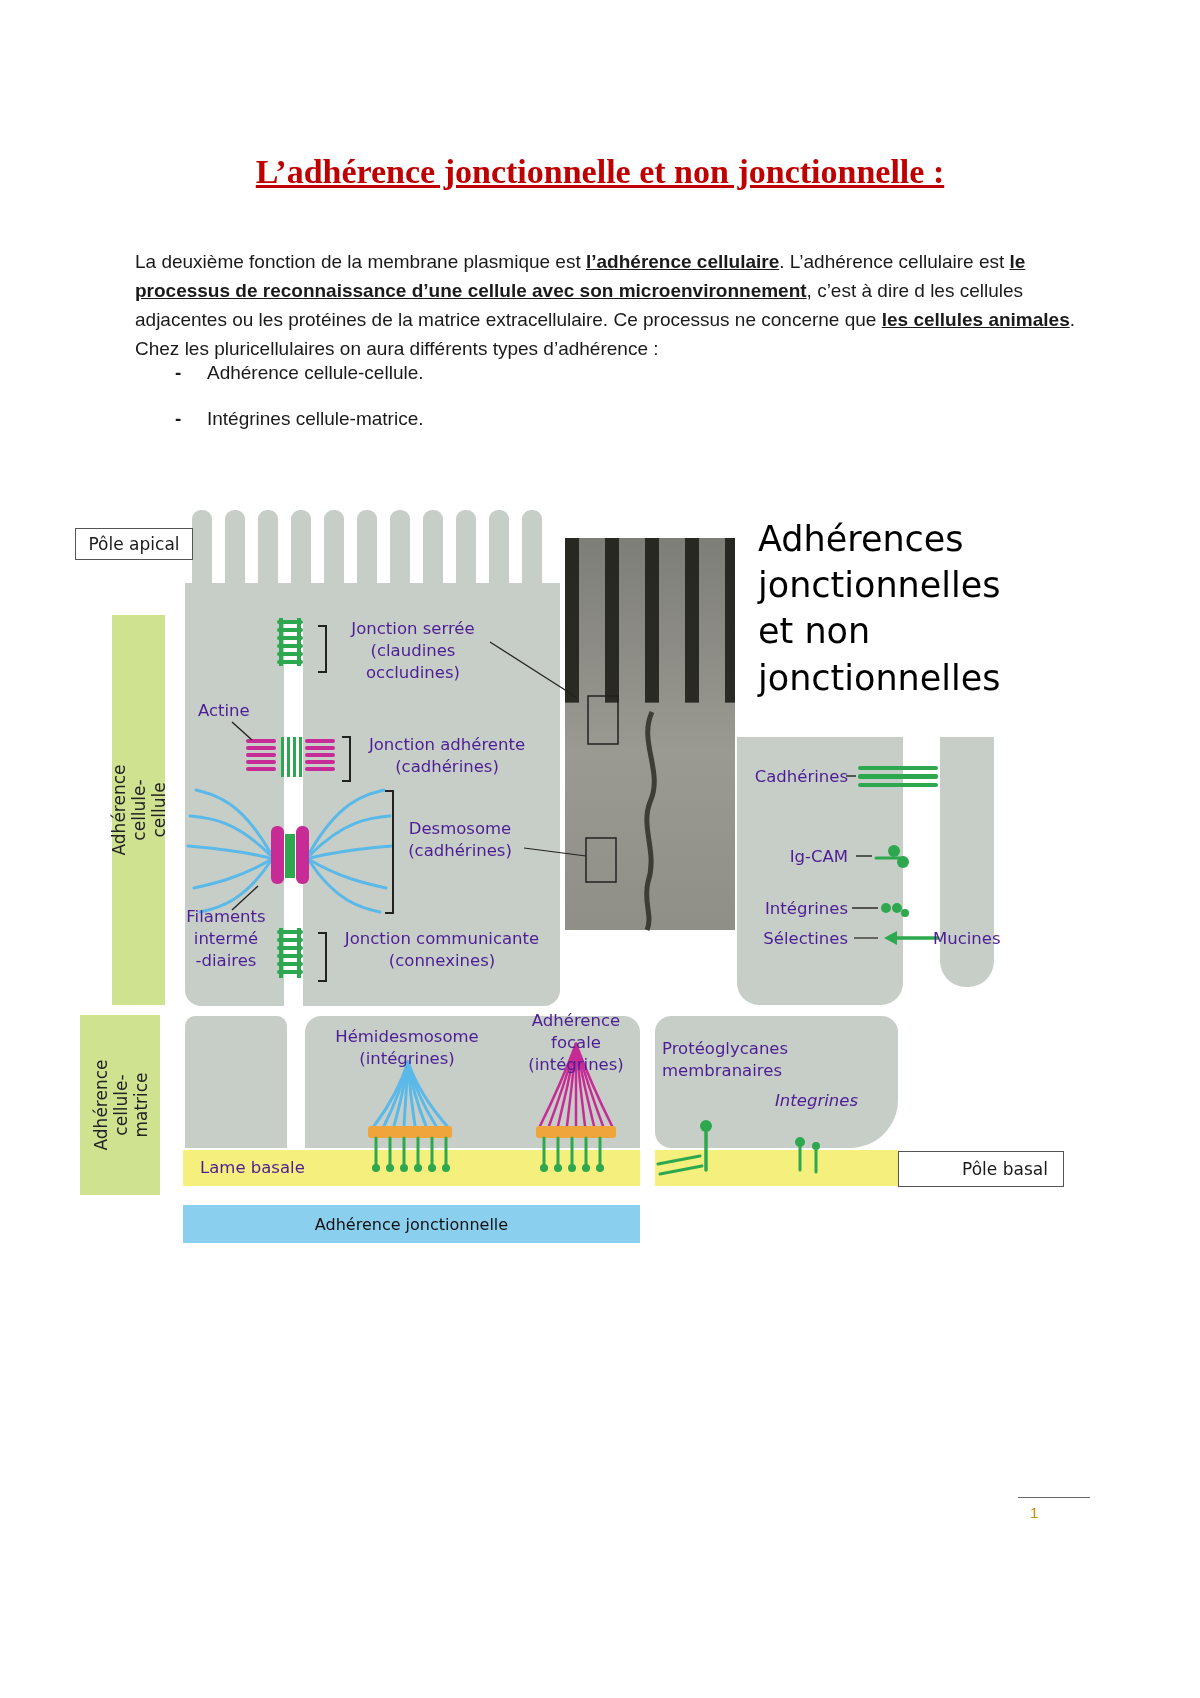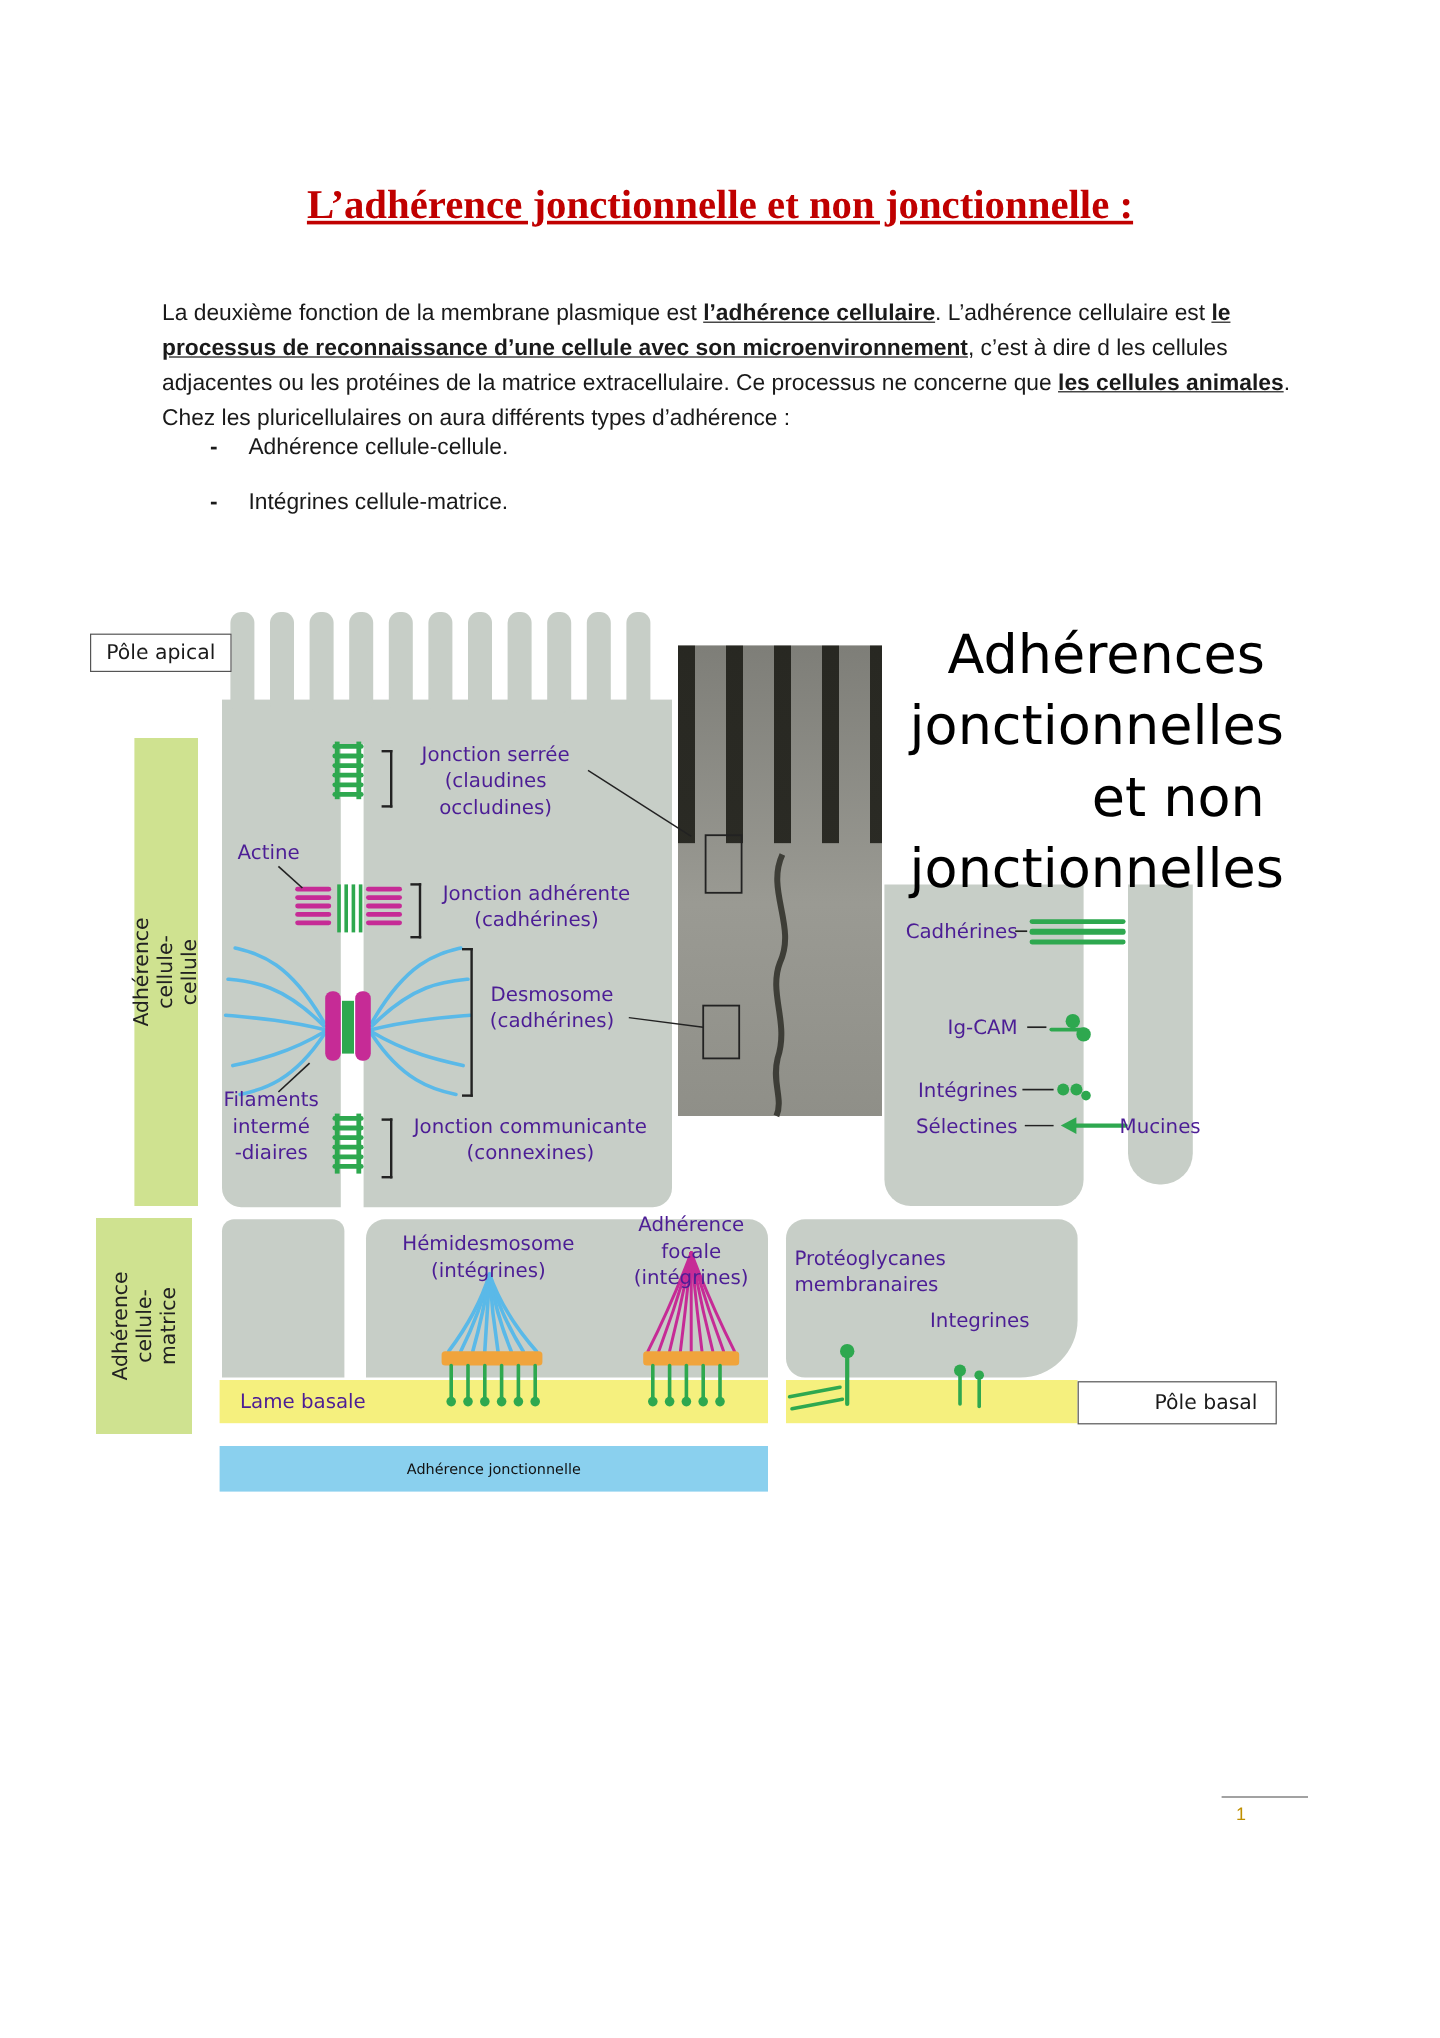--- a/index.html
+++ b/index.html
@@ -14,35 +14,35 @@
   .bullet{position:absolute;left:175px;font-size:19px;display:flex;}
   .bullet .marker{width:32px;font-weight:bold;}
   .cell{position:absolute;background:var(--c-cell_grey,#c7cec7);z-index:1;}
   .greenbar{position:absolute;background:var(--c-green_bar,#cfe290);z-index:1;
     display:flex;align-items:center;justify-content:center;overflow:visible;}
   .greenbar .vt{transform:rotate(-90deg);white-space:pre-line;text-align:center;
     font-family:"DejaVu Sans",sans-serif;font-size:17px;color:#222;}
   .yellowband{position:absolute;background:var(--c-yellow,#f5f07e);z-index:1;}
   .bluebar{position:absolute;background:var(--c-blue_bar,#8ad0ee);z-index:1;
     display:flex;align-items:center;justify-content:center;
-    font-family:"DejaVu Sans",sans-serif;font-size:12px;color:#111;}
+    font-family:"DejaVu Sans",sans-serif;font-size:16px;color:#111;}
   .polebox{position:absolute;background:#fff;border:1px solid #555;z-index:4;
     display:flex;align-items:center;justify-content:center;
     font-family:"DejaVu Sans",sans-serif;font-size:17px;}
   .micrograph{position:absolute;left:565px;top:538px;width:170px;height:392px;z-index:2;
     background-color:#96968f;
     background-image:
       repeating-linear-gradient(90deg, rgba(28,28,22,0.88) 0 14px, rgba(150,150,145,0) 14px 40px),
       linear-gradient(180deg,#7e7e78 0%,#9a9a93 55%,#8f8f88 100%);
     background-size:100% 42%,100% 100%;background-repeat:no-repeat;}
   .dlabel{position:absolute;z-index:4;font-family:"DejaVu Sans",sans-serif;font-size:16.5px;
     line-height:22px;color:#4c1d95;white-space:pre-line;}
   .c{text-align:center;} .r{text-align:right;}
-  .rtitle{position:absolute;left:758px;top:516px;width:296px;z-index:4;text-align:right;
-    font-family:"DejaVu Sans",sans-serif;font-size:45px;line-height:1.32;color:#000;white-space:pre-line;}
+  .rtitle{position:absolute;left:758px;top:516px;width:296px;z-index:4;text-align:left;
+    font-family:"DejaVu Sans",sans-serif;font-size:35px;line-height:1.32;color:#000;white-space:pre-line;}
   .bracket{position:absolute;z-index:4;width:7px;
     border-top:2px solid #222;border-right:2px solid #222;border-bottom:2px solid #222;}
   .overlay{position:absolute;left:0;top:0;z-index:3;pointer-events:none;}
   
   .f-grey{fill:var(--c-cell_grey,#c7cec7);}
   .f-green{fill:var(--c-junction_green,#2ea84f);}
   .f-magenta{fill:var(--c-magenta,#c62b96);}
   .f-orange{fill:var(--c-orange,#f0a43c);}
   .s-cyan{stroke:var(--c-cyan,#5ab9e8);fill:none;stroke-width:3;stroke-linecap:round;}
   .s-mag{stroke:var(--c-magenta,#c62b96);fill:none;stroke-width:2.5;stroke-linecap:round;}
@@ -307,21 +307,21 @@
   <div class="dlabel" style="left:933px;top:928px;">Mucines</div>
 
   <div class="dlabel c" style="left:328px;top:1026px;width:158px;">Hémidesmosome
 (intégrines)</div>
   <div class="dlabel c" style="left:522px;top:1010px;width:108px;">Adhérence
 focale
 (intégrines)</div>
 
   <div class="dlabel" style="left:662px;top:1038px;width:160px;">Protéoglycanes
 membranaires</div>
-  <div class="dlabel" style="left:775px;top:1090px;">Integrines</div>
+  <div class="dlabel" style="left:775px;top:1090px;font-style:italic;">Integrines</div>
 
   <div class="dlabel" style="left:200px;top:1157px;">Lame basale</div>
 
   <div class="polebox" style="left:898px;top:1151px;width:116px;height:34px;padding-left:48px;">Pôle basal</div>
 
   <div class="bluebar" style="left:183px;top:1205px;width:457px;height:38px;">Adhérence jonctionnelle</div>
 
   <div class="footline"></div>
   <div class="pagenum">1</div>
 

